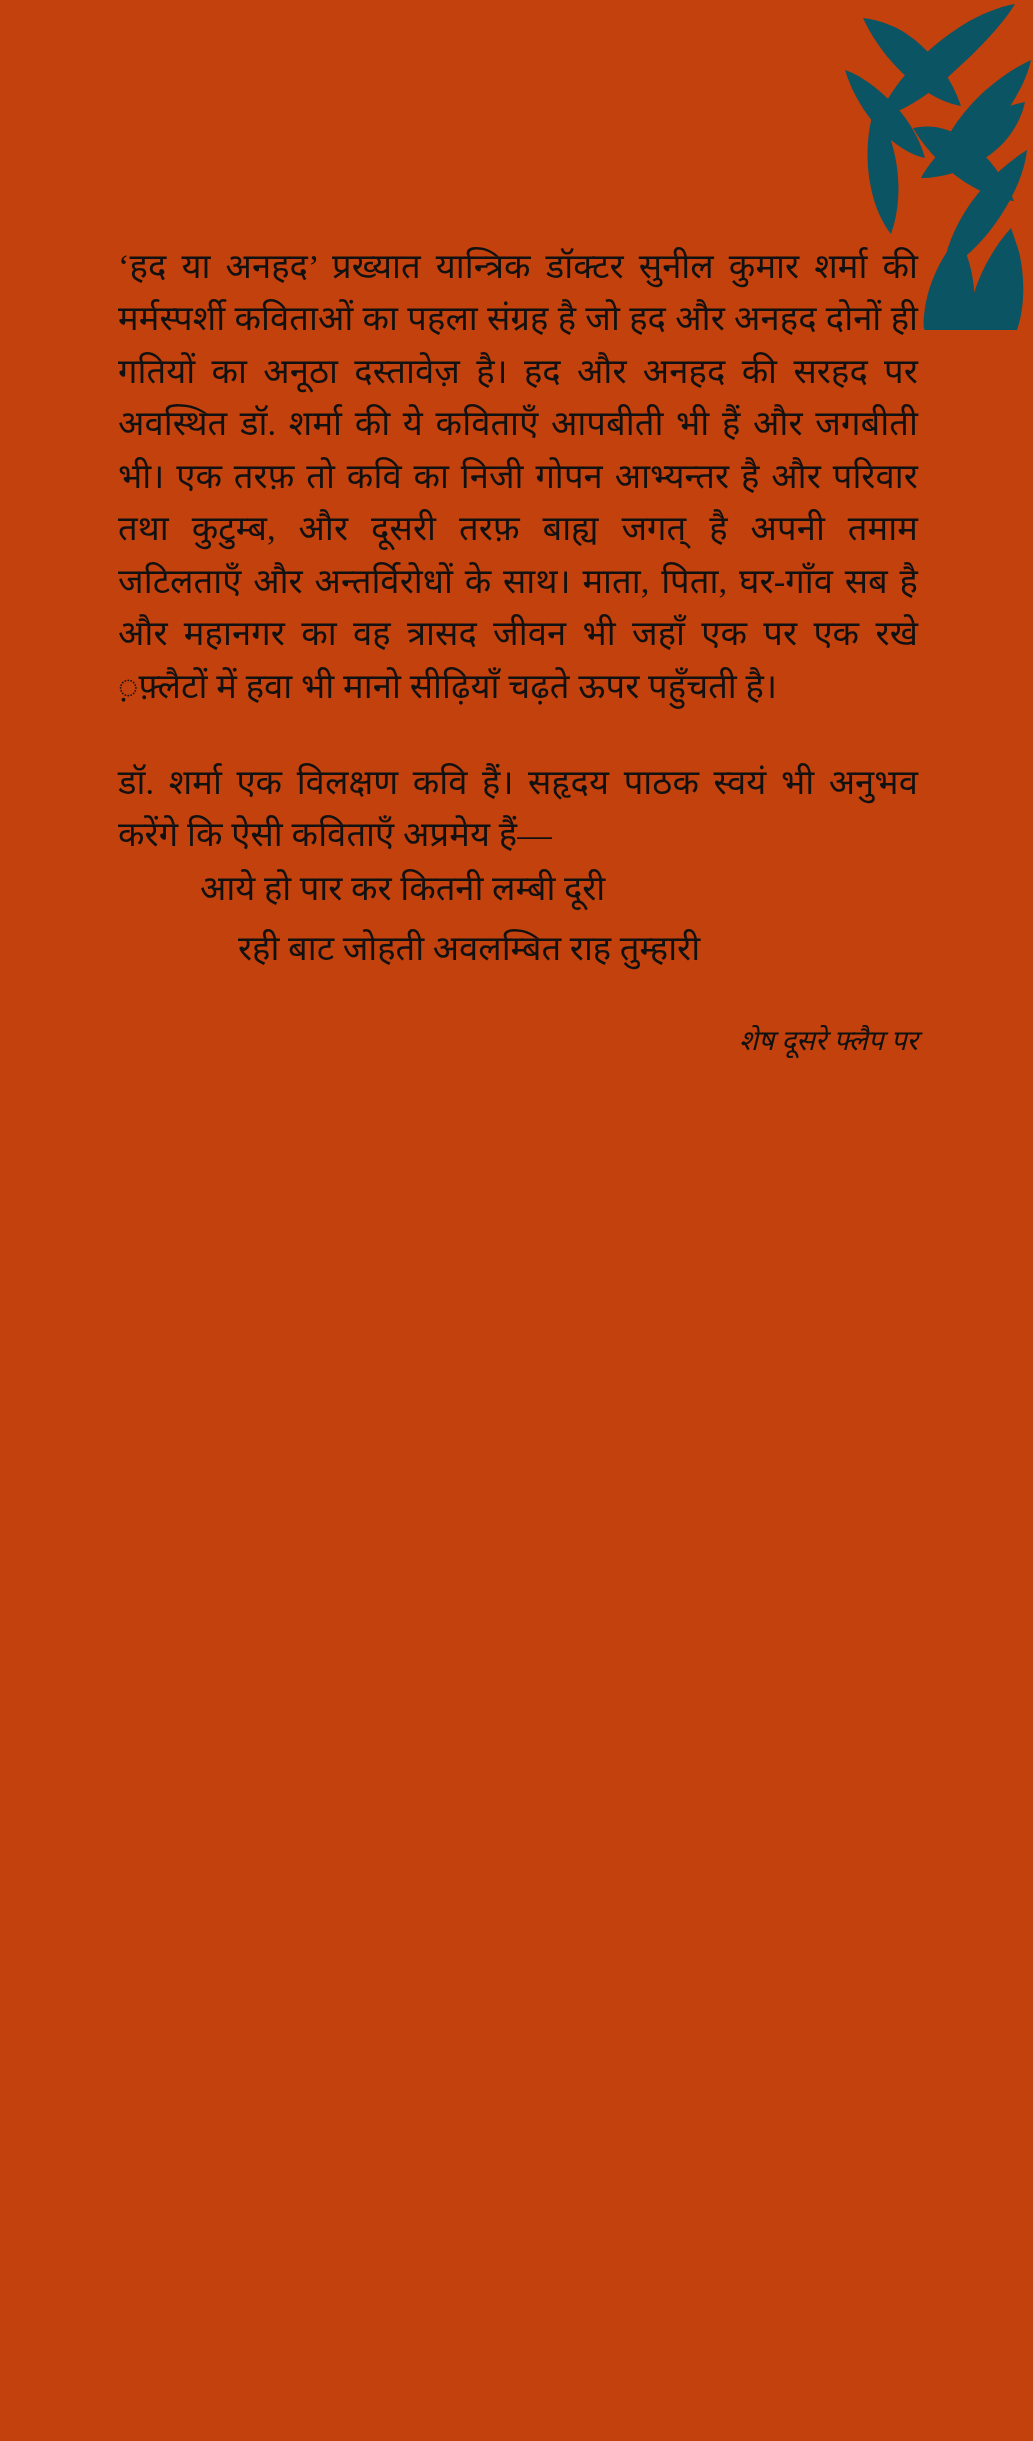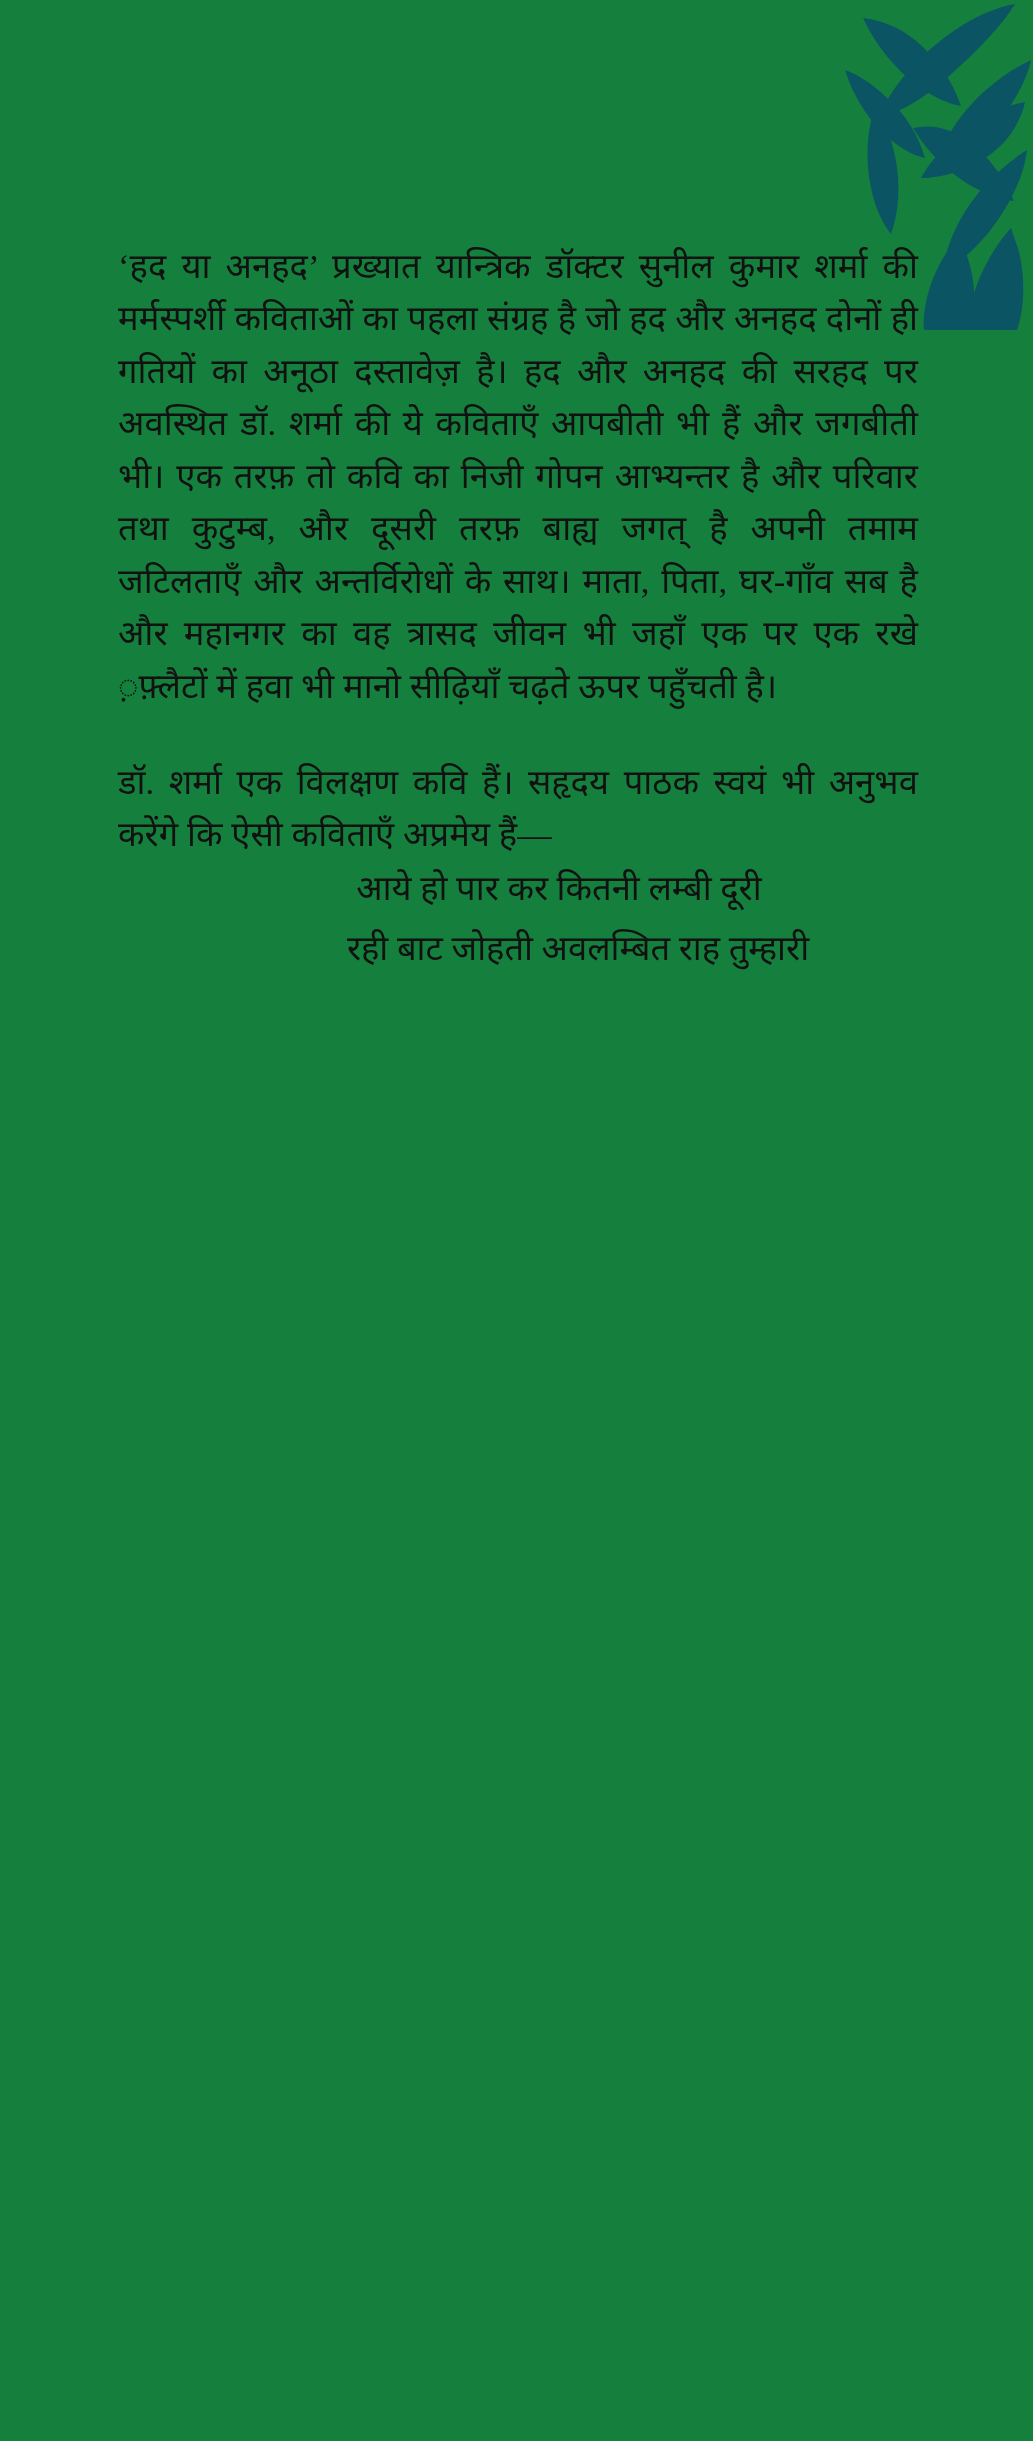--- a/index.html
+++ b/index.html
@@ -12,21 +12,21 @@
     background: #FFE800;
     font-family: "Liberation Serif", "DejaVu Serif", serif;
     overflow: hidden;
     position: relative;
   }
 
   .page {
     position: relative;
     width: 1033px;
     height: 2441px;
-    background: #15803d;
+    background: #c2410c;
     overflow: hidden;
   }
 
   
   .leaf-art {
     position: absolute;
     top: 0;
     right: 0;
     width: 420px;
     height: 330px;
@@ -67,21 +67,20 @@
 
   .verse {
     margin: 0 0 40px 0;
     padding-left: 82px;
     color: #111111;
     font-size: 34.5px;
     line-height: 1.58;
   }
   .verse .line {
     white-space: nowrap;
-    text-align: center;
   }
   .verse .line + .line {
     padding-left: 38px;
     margin-top: 6px;
   }
 
   .footnote {
     margin-top: 44px;
     text-align: right;
     color: #111111;
@@ -117,15 +116,16 @@
     <p class="para para-intro">‘हद या अनहद’ प्रख्यात यान्त्रिक डॉक्टर सुनील कुमार शर्मा की मर्मस्पर्शी कविताओं का पहला संग्रह है जो हद और अनहद दोनों ही गतियों का अनूठा दस्तावेज़ है। हद और अनहद की सरहद पर अवस्थित डॉ. शर्मा की ये कविताएँ आपबीती भी हैं और जगबीती भी। एक तरफ़ तो कवि का निजी गोपन आभ्यन्तर है और परिवार तथा कुटुम्ब, और दूसरी तरफ़ बाह्य जगत् है अपनी तमाम जटिलताएँ और अन्तर्विरोधों के साथ। माता, पिता, घर-गाँव सब है और महानगर का वह त्रासद जीवन भी जहाँ एक पर एक रखे ़फ़्लैटों में हवा भी मानो सीढ़ियाँ चढ़ते ऊपर पहुँचती है।</p>
 
     <p class="para para-second">डॉ. शर्मा एक विलक्षण कवि हैं। सहृदय पाठक स्वयं भी अनुभव करेंगे कि ऐसी कविताएँ अप्रमेय हैं—</p>
 
     <div class="verse">
       <div class="line">आये हो पार कर कितनी लम्बी दूरी</div>
       <div class="line">रही बाट जोहती अवलम्बित राह तुम्हारी</div>
     </div>
 
 
+    <div class="footnote">शेष दूसरे फ्लैप पर</div>
 
   </div>
 </div>
 
 </body></html>

